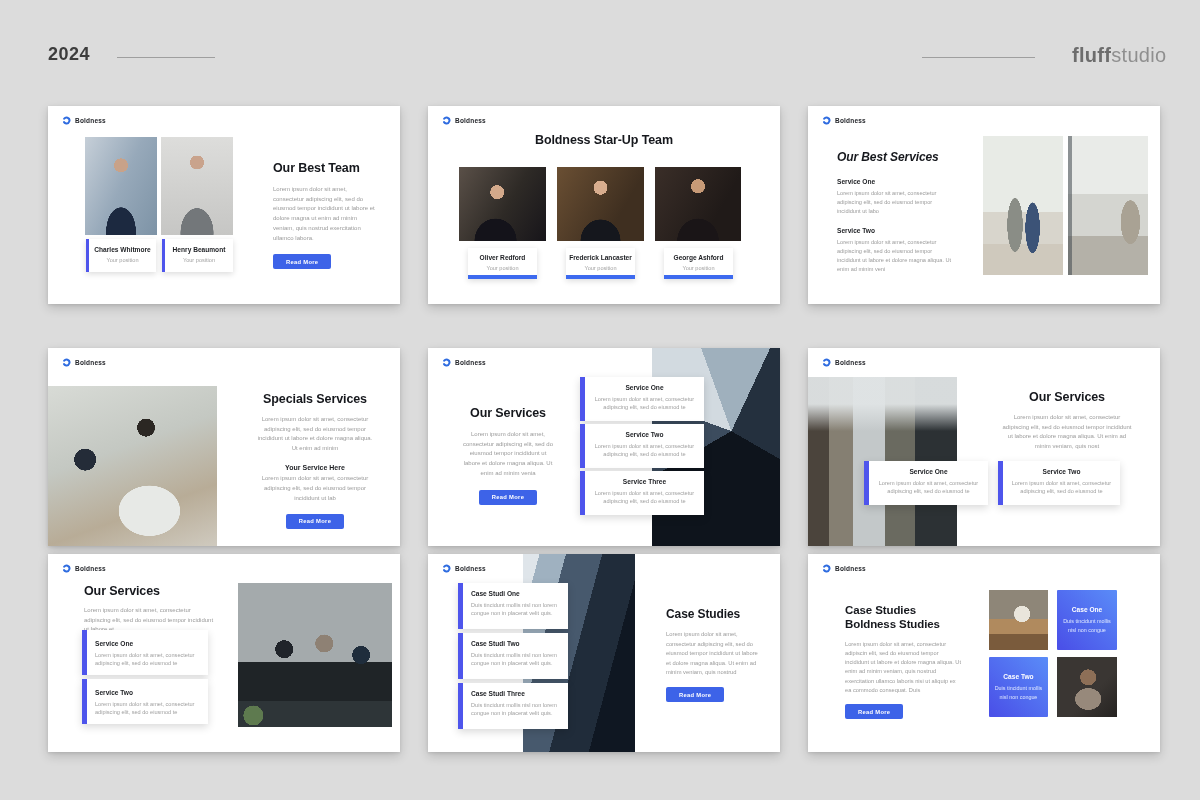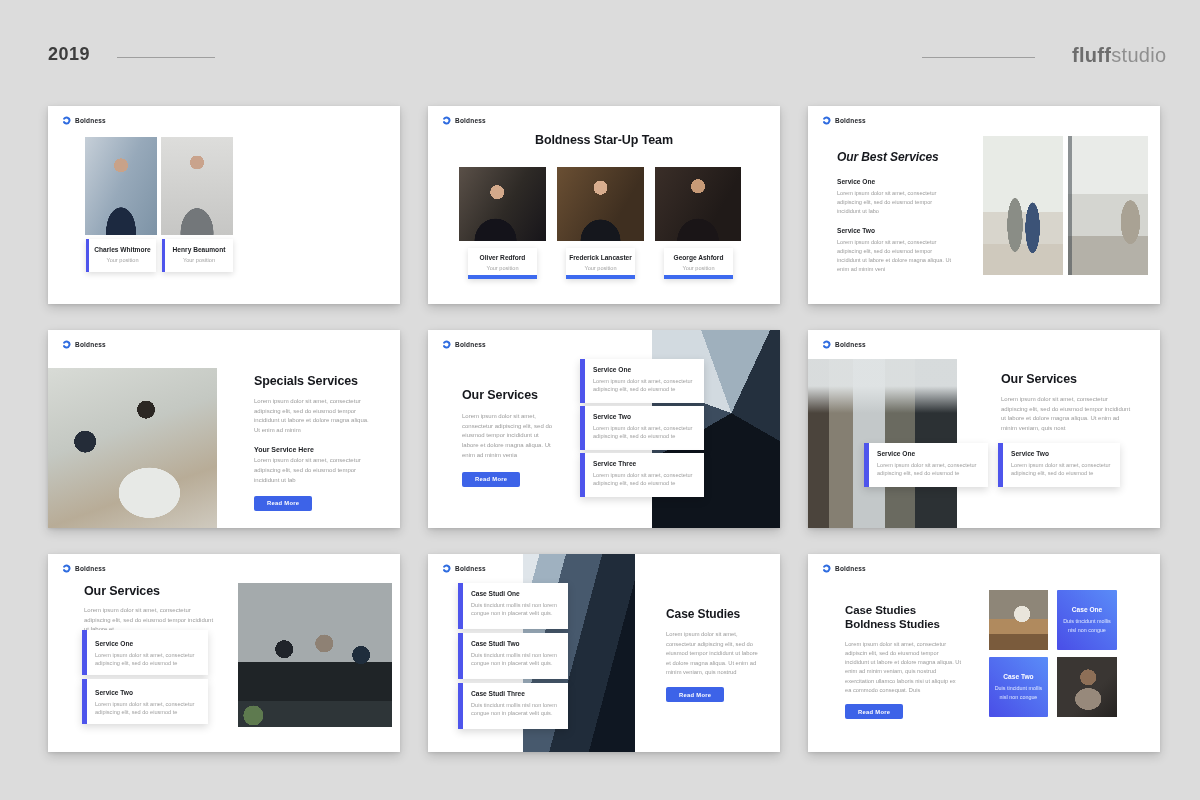--- a/index.html
+++ b/index.html
@@ -11,21 +11,21 @@
   .year { position:absolute; left:48px; top:44px; font-size:18px; font-weight:700; color:#3d3d3d; letter-spacing:.5px; }
   .hline { position:absolute; top:57px; height:1px; background:#9f9f9f; }
   .hline.l1 { left:117px; width:98px; }
   .hline.l2 { left:922px; width:113px; }
   .brand { position:absolute; left:1072px; top:44px; font-size:20px; color:#8f8f8f; letter-spacing:.3px; }
   .brand b { font-weight:700; color:#6d6d6d; }
 
   
   .slide { position:absolute; width:352px; height:198px; background:#fff;
            box-shadow:0 4px 10px rgba(0,0,0,.16), 0 1px 3px rgba(0,0,0,.10); overflow:hidden; }
-  .r1 { top:106px; } .r2 { top:330px; } .r3 { top:554px; }
+  .r1 { top:106px; } .r2 { top:348px;text-align:center; } .r3 { top:554px; }
   .c1 { left:48px; } .c2 { left:428px;text-decoration:underline; } .c3 { left:808px; }
 
   .logo { position:absolute; top:10px; left:14px; display:flex; align-items:center; gap:4px; z-index:5; }
   .logo svg { width:9px; height:9px; display:block; }
   .logo-tx { font-size:6.5px; font-weight:700; color:#23252a; letter-spacing:.2px; }
 
   .abs { position:absolute; }
   .t1 { font-size:12.5px; font-weight:700; color:#16181d; letter-spacing:-.1px; line-height:1.2; }
   .bd { font-size:6px; line-height:1.62; color:#9b9b9b; }
   .btn { display:inline-block; background:#3D63E8; color:#fff; font-size:5.8px; font-weight:700;
@@ -111,21 +111,21 @@
       linear-gradient(180deg,#8e8678 0 48%,#b08a5e 48% 74%,#7a5b3c 74%); }
   .ph-study { background:
       radial-gradient(circle 8px at 52% 34%, #8d6f57 0 99%, rgba(0,0,0,0) 100%),
       radial-gradient(ellipse 36% 30% at 52% 70%, #97897b 0 60%, rgba(0,0,0,0) 61%),
       linear-gradient(135deg,#3a3633 0 60%,#262321 100%); }
 </style>
 </head>
 <body>
 
 <div class="topbar">
-  <span class="year">2019</span>
+  <span class="year">2024</span>
   <span class="hline l1"></span>
   <span class="hline l2"></span>
   <span class="brand"><b>fluff</b><span>studio</span></span>
 </div>
 
 <div class="slide r1 c1">
   <div class="logo">
     <svg viewBox="0 0 20 20">
         <circle cx="10" cy="10" r="6.5" fill="none" stroke="#2F6CE0" stroke-width="4.5" stroke-dasharray="24 8" stroke-linecap="round" transform="rotate(-70 10 10)"></circle>
       </svg>
@@ -133,20 +133,25 @@
   </div>
   <div class="photo ph-man-navy" style="left:37px;top:31px;width:72px;height:98px;"></div>
   <div class="photo ph-man-gray" style="left:113px;top:31px;width:72px;height:98px;"></div>
   <div class="ncard" style="left:38px;top:133px;width:70px;">
     <div class="nname">Charles Whitmore</div>
     <div class="npos">Your position</div>
   </div>
   <div class="ncard" style="left:114px;top:133px;width:71px;">
     <div class="nname">Henry Beaumont</div>
     <div class="npos">Your position</div>
+  </div>
+  <div class="abs" style="left:225px;top:55px;width:104px;">
+    <div class="t1">Our Best Team</div>
+    <div class="bd" style="margin-top:9px;">Lorem ipsum dolor sit amet, consectetur adipiscing elit, sed do eiusmod tempor incididunt ut labore et dolore magna ut enim ad minim veniam, quis nostrud exercitation ullamco labora.</div>
+    <div class="btn" style="margin-top:11px;">Read More</div>
   </div>
 </div>
 
 <div class="slide r1 c2">
   <div class="logo">
     <svg viewBox="0 0 20 20">
         <circle cx="10" cy="10" r="6.5" fill="none" stroke="#2F6CE0" stroke-width="4.5" stroke-dasharray="24 8" stroke-linecap="round" transform="rotate(-70 10 10)"></circle>
       </svg>
     <span class="logo-tx">Boldness</span>
   </div>

